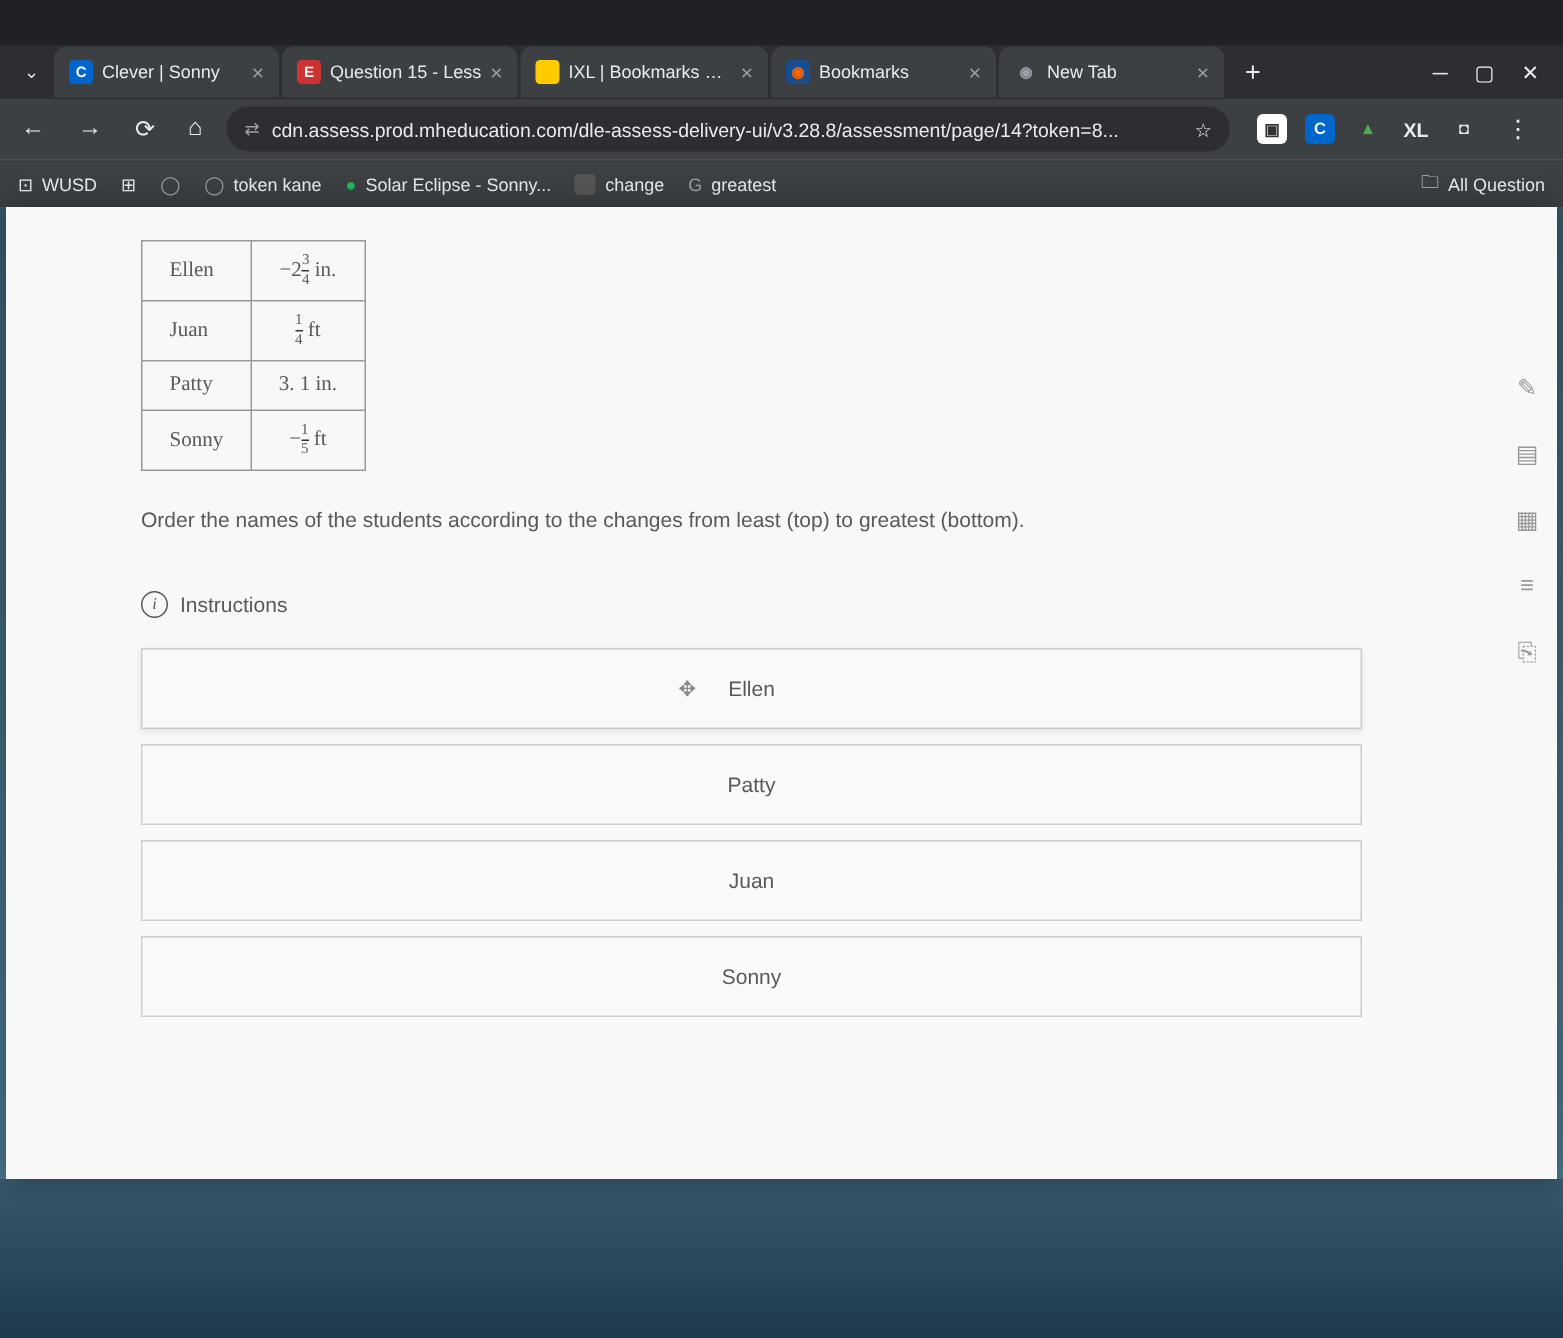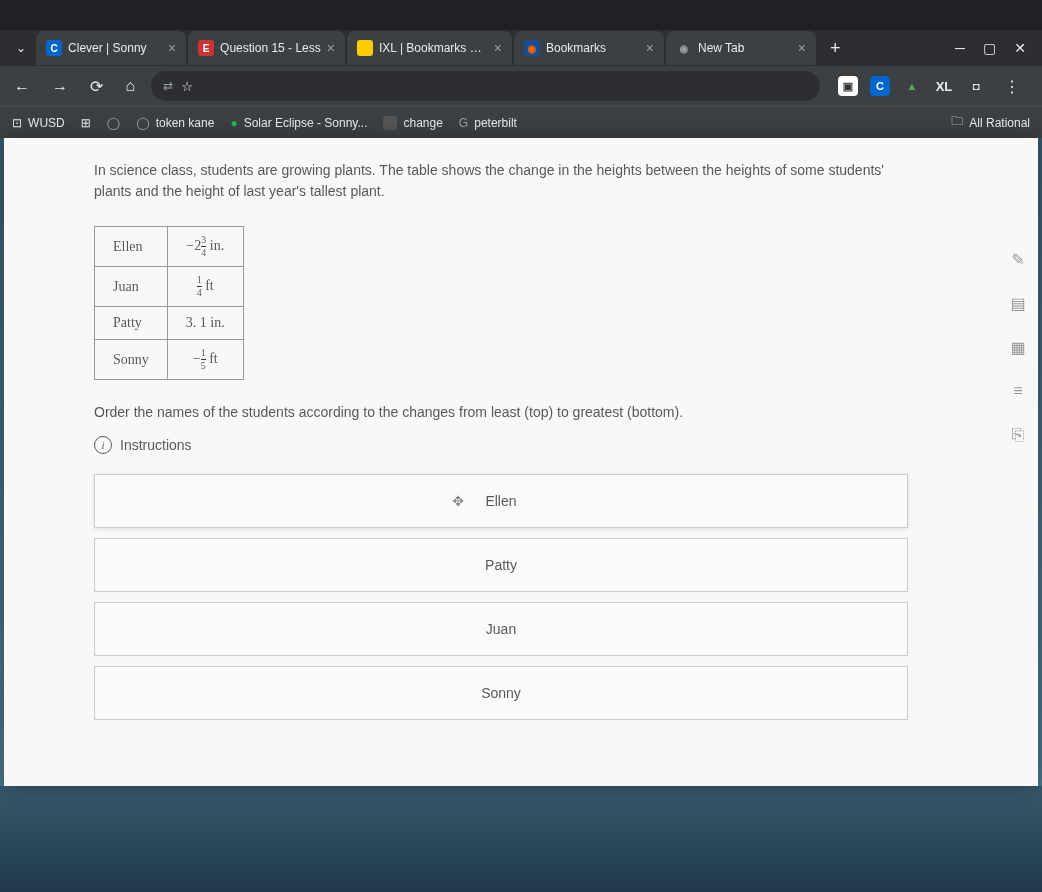--- a/index.html
+++ b/index.html
@@ -192,21 +192,21 @@
   .frac {
     display: inline-block;
     vertical-align: middle;
     text-align: center;
     font-size: 10px;
     line-height: 1;
   }
   .frac-top { display: block; border-bottom: 1px solid #333; padding-bottom: 1px;}
   .frac-bot { display: block; padding-top: 1px;}
   .order-text {
-    margin-bottom: 16px;
+    margin-bottom: 40px;
   }
   .instructions {
     display: flex;
     align-items: center;
     gap: 8px;
     color: #595959;
     margin-bottom: 20px;
     cursor: pointer;
   }
   .info-icon {
@@ -313,20 +313,21 @@
   </div>
 </div>
 
 <div class="nav-bar">
   <span class="nav-btn">←</span>
   <span class="nav-btn">→</span>
   <span class="nav-btn">⟳</span>
   <span class="nav-btn">⌂</span>
   <div class="url-bar">
     <span class="url-icon">⇄</span>
+    <span class="url-text">cdn.assess.prod.mheducation.com/dle-assess-delivery-ui/v3.28.8/assessment/page/14?token=8...</span>
     <span style="color:#e8eaed">☆</span>
   </div>
   <div class="ext-icons">
     <div class="ext-icon" style="background:#fff;color:#333">▣</div>
     <div class="ext-icon" style="background:#0066cc;color:#fff">C</div>
     <div class="ext-icon" style="color:#4caf50">▲</div>
     <div class="ext-icon" style="color:#e8eaed;font-size:13px">XL</div>
     <div class="ext-icon" style="color:#e8eaed">◘</div>
     <span class="nav-btn">⋮</span>
   </div>
@@ -350,31 +351,30 @@
   <div class="bookmark">
     <span style="color:#1db954">●</span>
     <span>Solar Eclipse - Sonny...</span>
   </div>
   <div class="bookmark">
     <span style="background:#555;width:14px;height:14px;border-radius:3px;display:inline-block"></span>
     <span>change</span>
   </div>
   <div class="bookmark">
     <span style="color:#9aa0a6">G</span>
-    <span>peterbilt</span>
+    <span>greatest</span>
   </div>
   <div class="all-bookmarks">
     <span>🗀</span>
-    <span>All Rational</span>
+    <span>All Question</span>
   </div>
 </div>
 
 <div class="content-area">
   <div class="question-content">
-    <p class="question-text">In science class, students are growing plants. The table shows the change in the heights between the heights of some students' plants and the height of last year's tallest plant.</p>
 
     <table class="data-table">
       <tbody>
       <tr>
         <td>Ellen</td>
         <td><span>−2</span><span class="frac"><span class="frac-top">3</span><span class="frac-bot">4</span></span><span> in.</span></td>
       </tr>
       <tr>
         <td>Juan</td>
         <td><span class="frac"><span class="frac-top">1</span><span class="frac-bot">4</span></span><span> ft</span></td>

